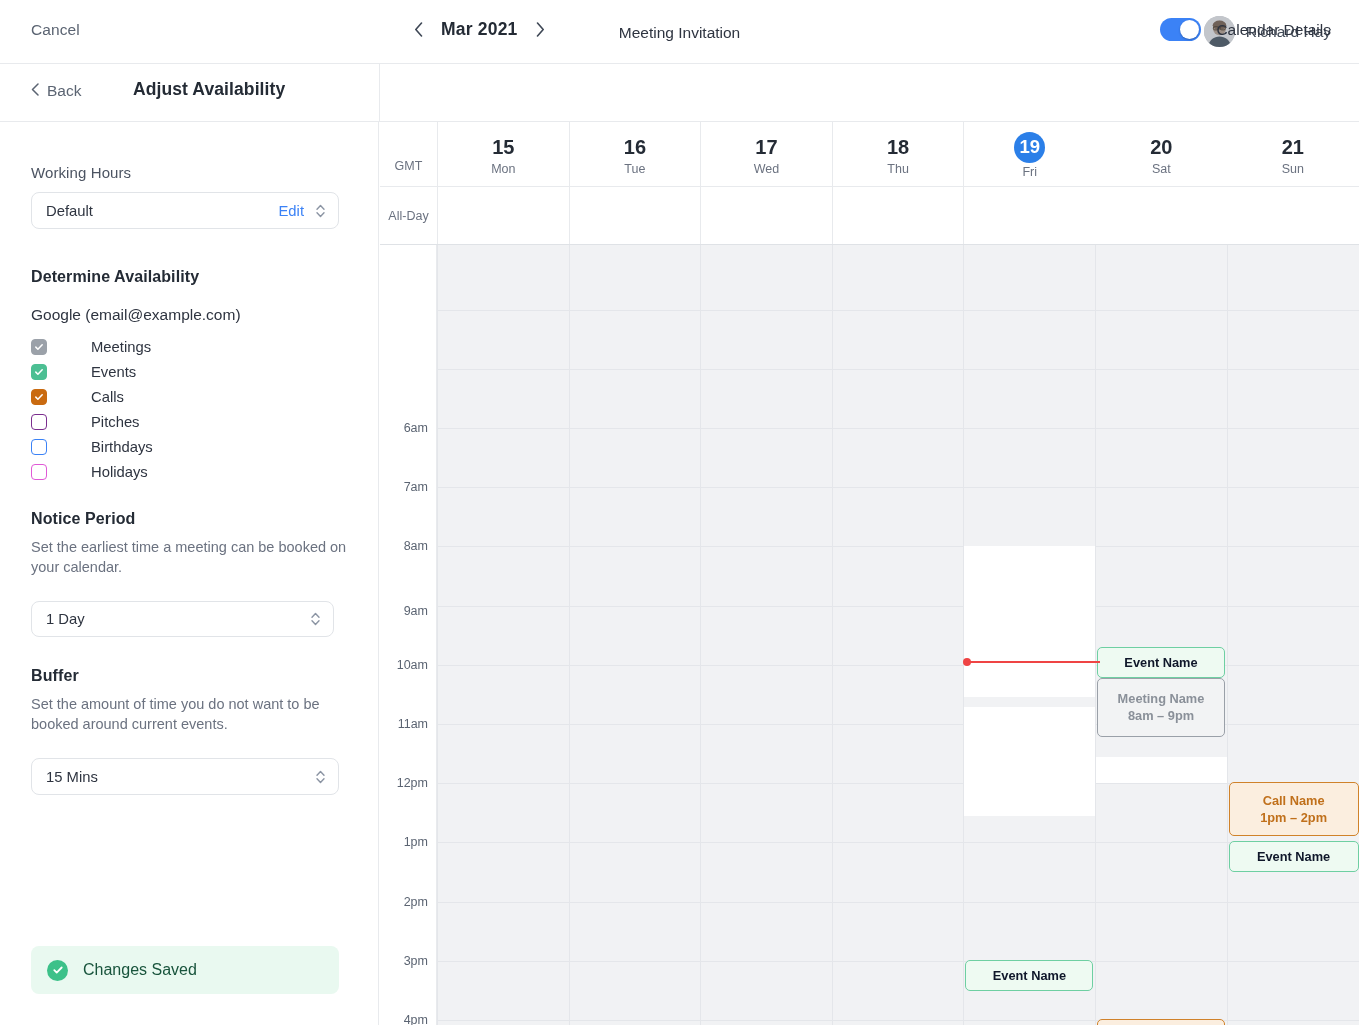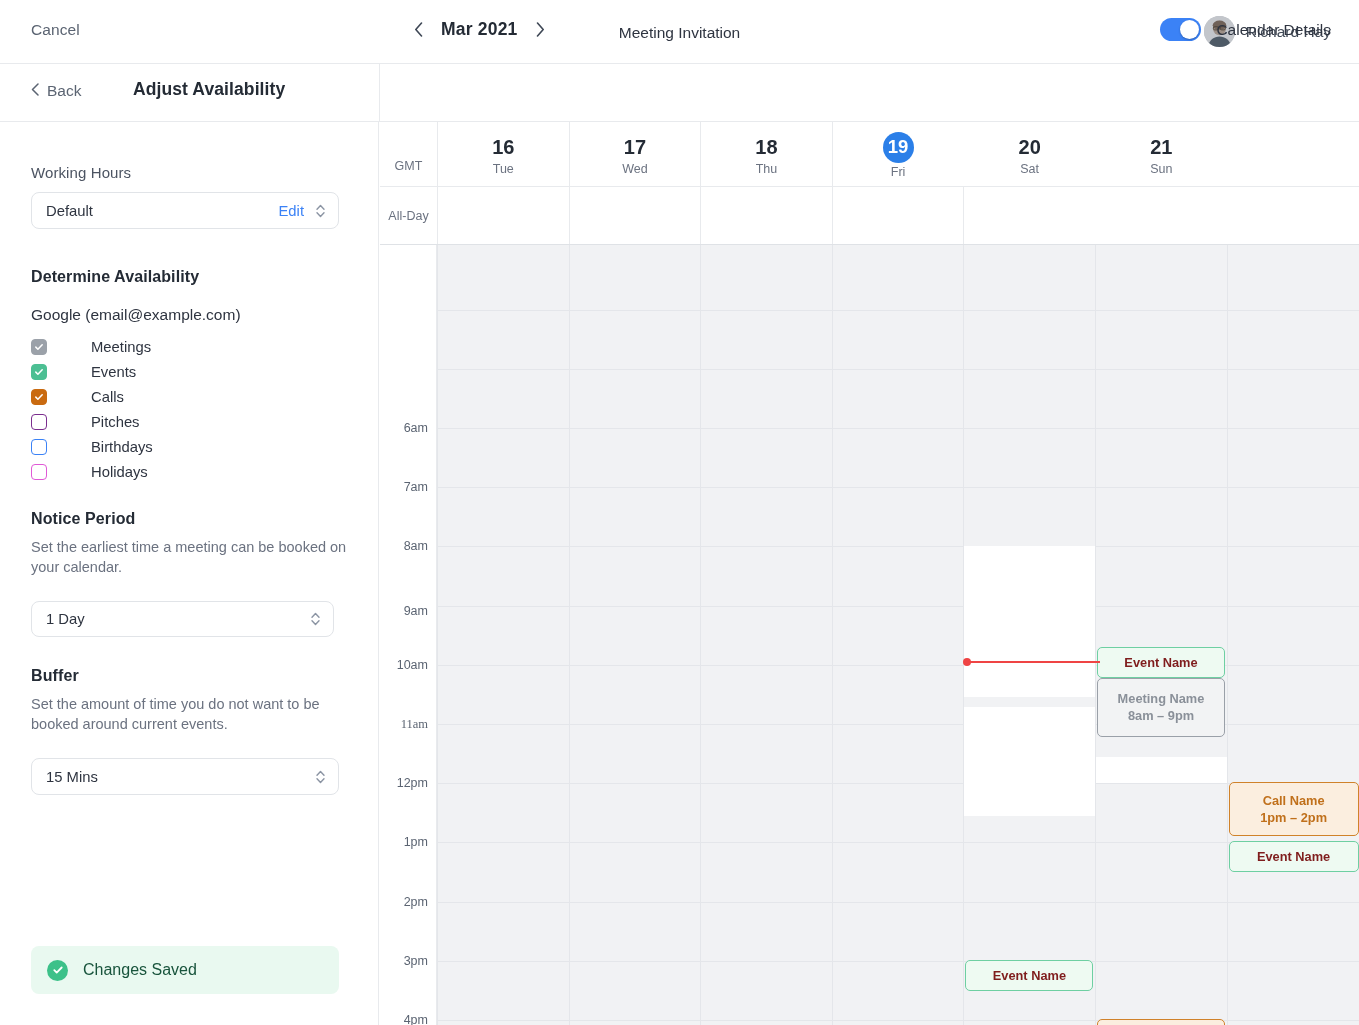--- a/index.html
+++ b/index.html
@@ -212,21 +212,21 @@
   }
   .freeblock { position: absolute; background: #ffffff; }
 
   .evt {
     position: absolute; border-radius: 5px; border: 1px solid;
     display: flex; flex-direction: column; align-items: center;
     justify-content: center; font-size: 12.8px; font-weight: bold;
     line-height: 1.35; text-align: center; cursor: pointer; overflow: hidden;
   }
   .evt .sub { font-weight: bold; }
-  .evt-green { background: #eefaf2; border-color: #6ecfa2; color: #7f1d1d; }
+  .evt-green { background: #eefaf2; border-color: #6ecfa2; color: #0f172a; }
   .evt-gray  { background: #f2f3f4; border-color: #9aa0a8; color: #8a9099; }
   .evt-orange{ background: #fbeedf; border-color: #d0822a; color: #c0701b; }
 
   .nowline { position: absolute; height: 2px; background: #ef4444; }
   .nowdot {
     position: absolute; width: 8px; height: 8px; border-radius: 50%;
     background: #ef4444;
   }
 </style>
 </head>
@@ -381,20 +381,24 @@
       </span>
       <span class="saved-text">Changes Saved</span>
     </div>
   </div>
 
   <div class="calendar">
     <div class="cal-head">
       <div class="gmt-cell">GMT</div>
       <div id="day-cells" style="display:flex">
           <div class="day-cell" style="width: 131.6px;">
+            <div class="day-num">15</div>
+            <div class="day-dow">Mon</div>
+          </div>
+          <div class="day-cell" style="width: 131.6px;">
             <div class="day-num">16</div>
             <div class="day-dow">Tue</div>
           </div>
           <div class="day-cell" style="width: 131.6px;">
             <div class="day-num">17</div>
             <div class="day-dow">Wed</div>
           </div>
           <div class="day-cell" style="width: 131.6px;">
             <div class="day-num">18</div>
             <div class="day-dow">Thu</div>
@@ -425,21 +429,21 @@
           <div class="allday-cell nodiv" style="width: 131.6px;"></div>
         </div>
     </div>
     <div class="grid-wrap">
       <div class="gutter" id="gutter">
           <div class="hour-label" style="top: 183px;">6am</div>
           <div class="hour-label" style="top: 242.2px;">7am</div>
           <div class="hour-label" style="top: 301.4px;">8am</div>
           <div class="hour-label" style="top: 366px;">9am</div>
           <div class="hour-label" style="top: 419.8px;">10am</div>
-          <div class="hour-label" style="top: 479px; font-family: Liberation Serif, serif;">11am</div>
+          <div class="hour-label" style="top: 479px;">11am</div>
           <div class="hour-label" style="top: 538.2px;">12pm</div>
           <div class="hour-label" style="top: 597.4px;">1pm</div>
           <div class="hour-label" style="top: 656.6px;">2pm</div>
           <div class="hour-label" style="top: 715.8px;">3pm</div>
           <div class="hour-label" style="top: 775px;">4pm</div>
         </div>
       <div class="days" id="days">
           <div class="hourline" style="top: 183px;"></div>
           <div class="hourline" style="top: 242.2px;"></div>
           <div class="hourline" style="top: 301.4px;"></div>

